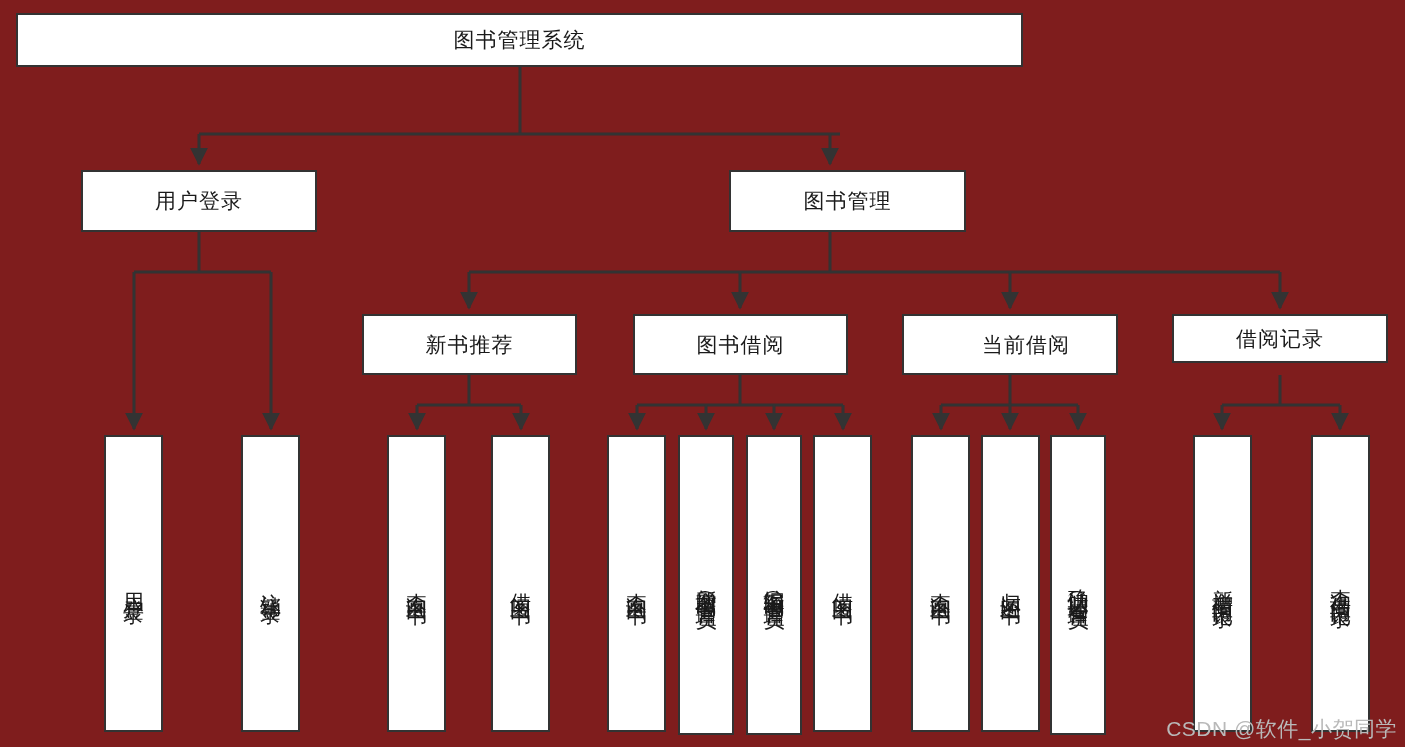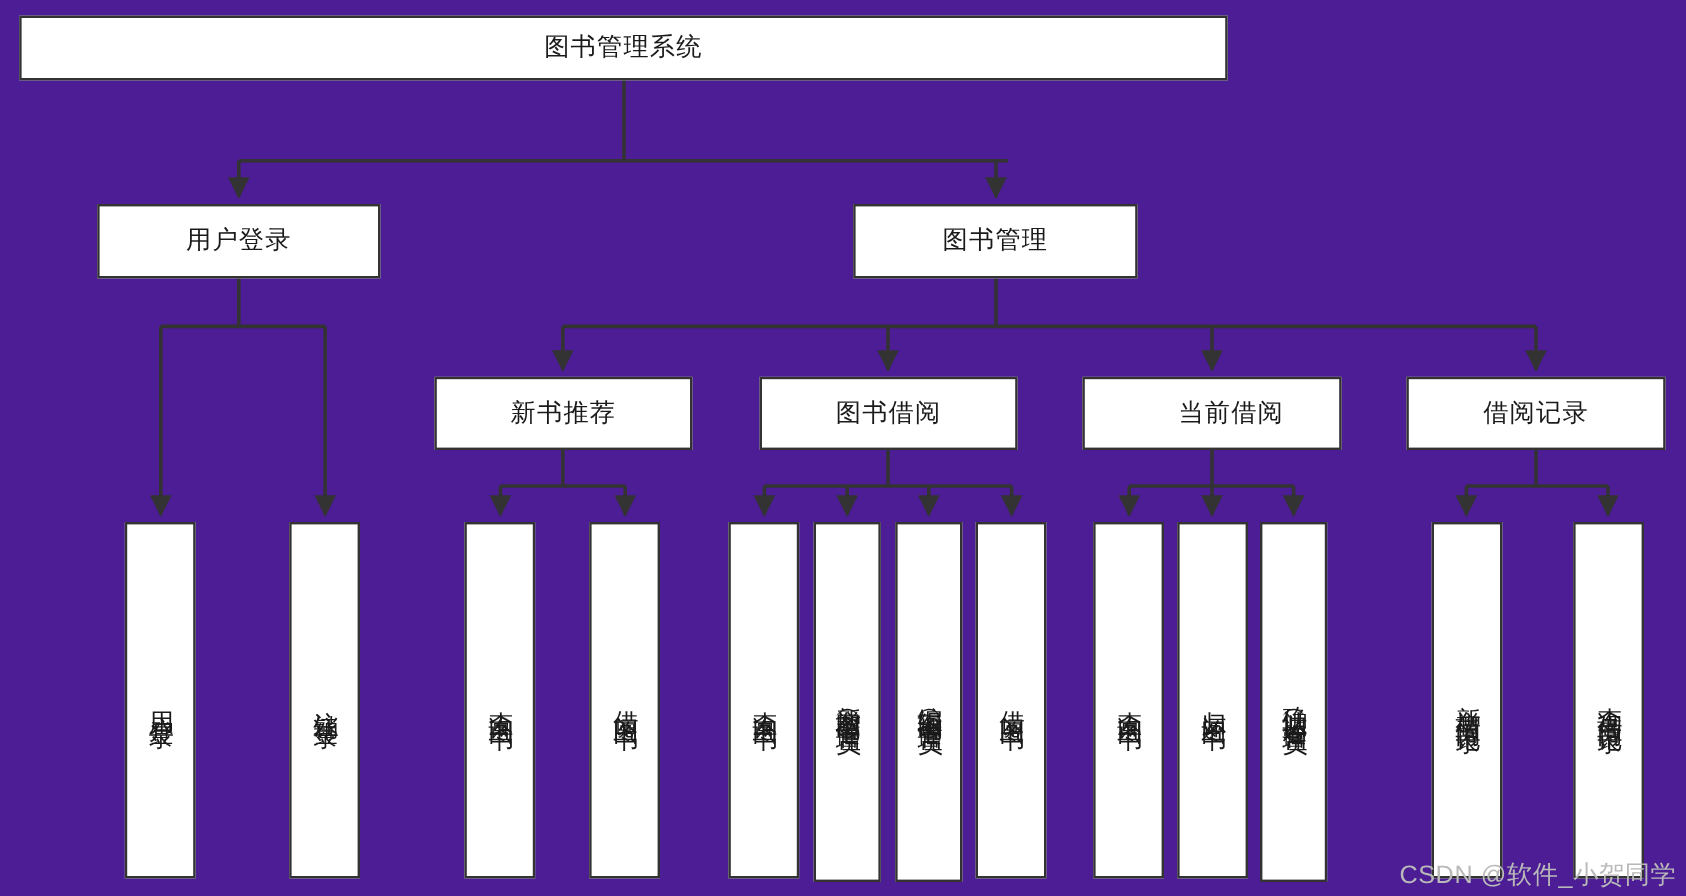--- a/index.html
+++ b/index.html
@@ -7,21 +7,21 @@
     padding: 0;
     background: #ffffff;
   }
   body {
     font-family: "Liberation Sans", "DejaVu Sans", sans-serif;
   }
   #canvas {
     position: relative;
     width: 1405px;
     height: 747px;
-    background: #4c1d95;
+    background: #7f1d1d;
     overflow: hidden;
   }
   #wires {
     position: absolute;
     left: 0;
     top: 0;
     width: 1405px;
     height: 747px;
     pointer-events: none;
   }
@@ -122,34 +122,34 @@
     </g>
   </svg>
 
   <div class="node node-h" style="left:16px; top:13px; width:1007px; height:54px;">
     <span class="label">图书管理系统</span>
   </div>
 
   <div class="node node-h" style="left:81px; top:170px; width:236px; height:62px;">
     <span class="label">用户登录</span>
   </div>
-  <div class="node node-h" style="left:711px; top:170px; width:237px; height:62px;align-items:center;">
+  <div class="node node-h" style="left:729px; top:170px; width:237px; height:62px;align-items:center;">
     <span class="label">图书管理</span>
   </div>
 
   <div class="node node-h" style="left:633px; top:314px; width:215px; height:61px;">
     <span class="label">图书借阅</span>
   </div>
   <div class="node node-h" style="left:362px; top:314px; width:215px; height:61px;">
     <span class="label">新书推荐</span>
   </div>
   <div class="node node-h" style="left:902px; top:314px; width:216px; height:61px;padding-left:32px;">
     <span class="label">当前借阅</span>
   </div>
-  <div class="node node-h" style="left:1172px; top:314px; width:216px; height:61px;">
+  <div class="node node-h" style="left:1172px; top:314px; width:216px; height:49px;">
     <span class="label">借阅记录</span>
   </div>
 
   <div class="node node-v" style="left:104px; top:435px; width:59px; height:297px;">
     <span class="label">用户登录</span>
   </div>
   <div class="node node-v" style="left:241px; top:435px; width:59px; height:297px;">
     <span class="label">注销登录</span>
   </div>
 

